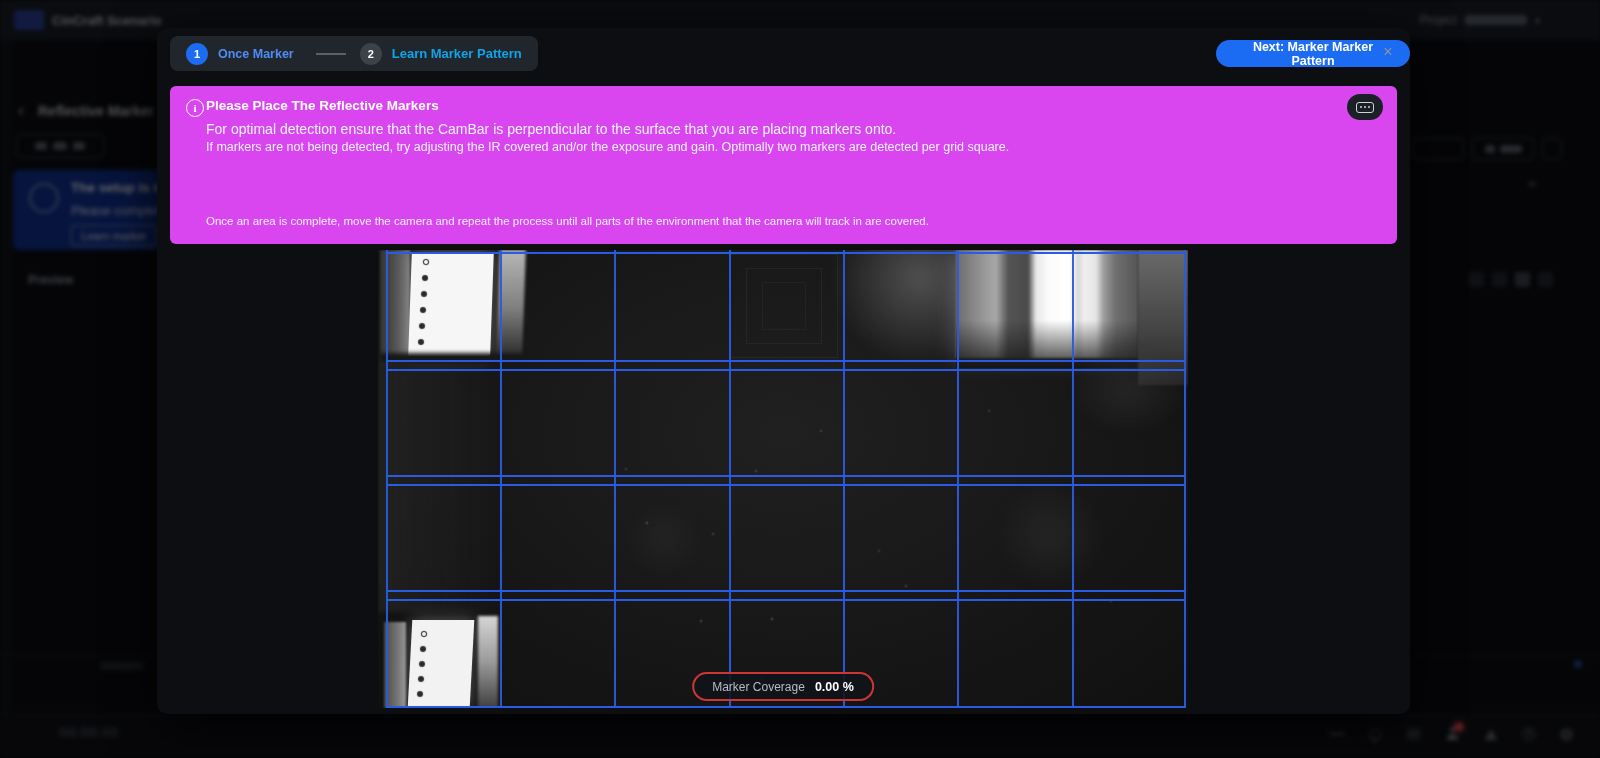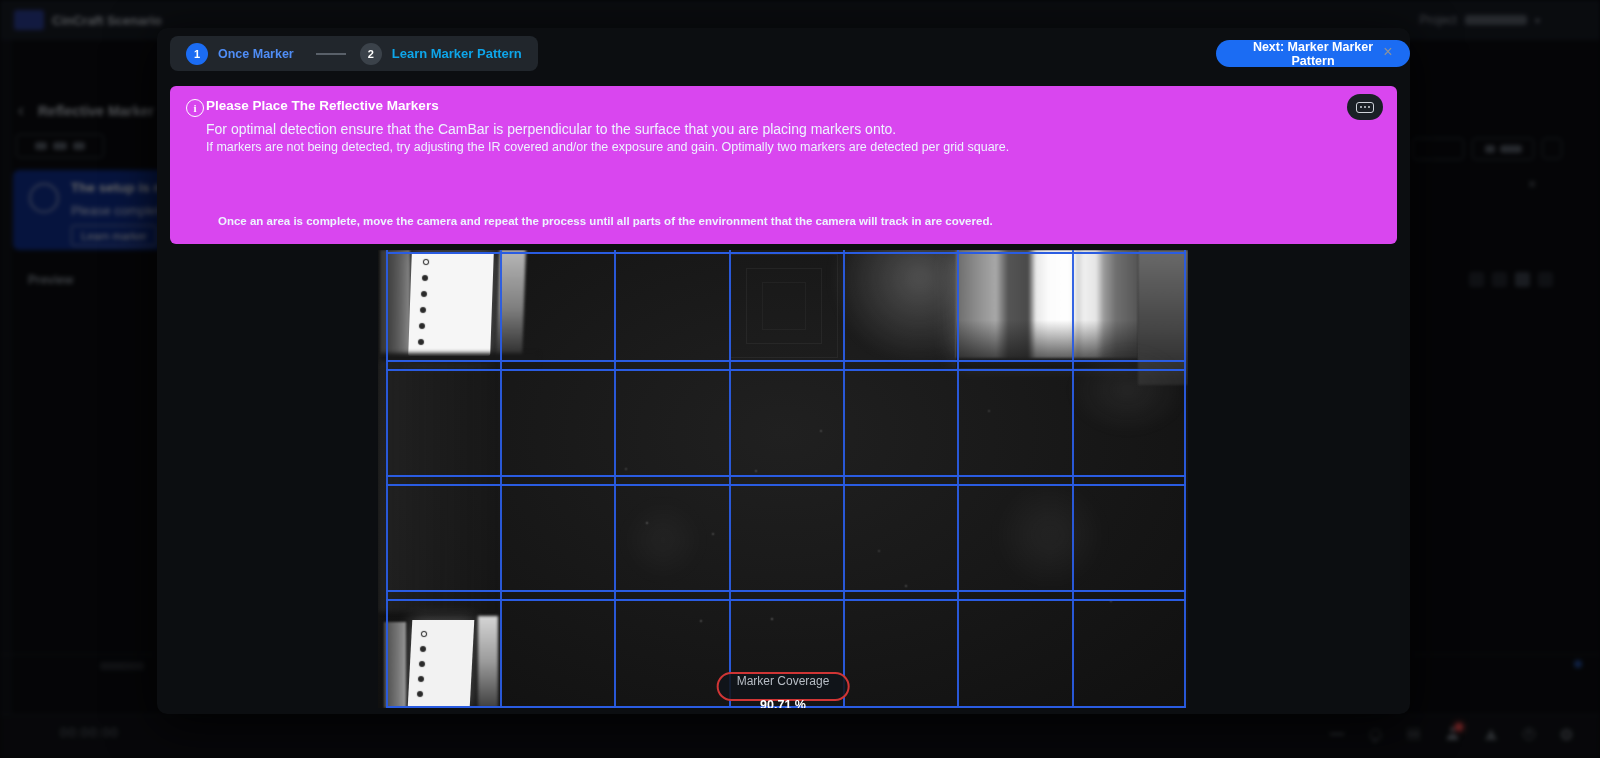--- a/index.html
+++ b/index.html
@@ -87,21 +87,21 @@
   .close-x { position:absolute; left:1220px; top:13px; width:22px; height:22px; color:#8d939b; font-size:16px;
              display:flex; align-items:center; justify-content:center; cursor:pointer; }
 
   .banner { position:absolute; left:13px; top:58px; width:1227px; height:158px; background:#d946ef; border-radius:6px; }
   .info-icon { position:absolute; left:16px; top:13px; width:18px; height:18px; border:1.5px solid #fff; border-radius:50%;
                display:flex; align-items:center; justify-content:center; }
   .info-icon::before { content:"i"; color:#fff; font-size:11px; font-weight:700; font-family:"Liberation Serif",serif; }
   .banner-title { position:absolute; left:36px; top:12px; font-size:13.5px; font-weight:700; color:#fff; }
   .banner-line1 { position:absolute; left:36px; top:35px; font-size:14px; color:#eef3ff; }
   .banner-line2 { position:absolute; left:36px; top:54px; font-size:12.5px; color:#eef3ff; }
-  .banner-line3 { position:absolute; left:48px; top:129px; font-size:11.5px; color:#eef3ff;font-weight:bold; }
+  .banner-line3 { position:absolute; left:36px; top:129px; font-size:11.5px; color:#eef3ff; }
   .kbd-btn { position:absolute; right:14px; top:8px; width:36px; height:26px; background:#1a2026; border-radius:13px;
              display:flex; align-items:center; justify-content:center; cursor:pointer; }
   .kbd-icon { display:flex; align-items:center; justify-content:center; gap:2px; width:18px; height:11px;
               border:1px solid #cfd4db; border-radius:3px; }
   .kbd-icon i { width:2px; height:2px; background:#cfd4db; border-radius:50%; }
 
   
   .feed { position:absolute; left:221px; top:222px; width:810px; height:458px; overflow:hidden;
           background:radial-gradient(ellipse at 50% 40%, #202020 0%, #171717 55%, #101010 100%); }
   .feed > div { position:absolute; }
@@ -152,21 +152,21 @@
                      322px 370px 2px rgba(255,255,255,.25), 382px 428px 2px rgba(255,255,255,.2),
                      500px 300px 2px rgba(255,255,255,.16), 610px 160px 2px rgba(255,255,255,.16); }
 
   
   .gv { position:absolute; top:0; bottom:0; width:2px; background:#2a5ce2; opacity:.95; }
   .grow { position:absolute; left:8px; width:800px; border-top:2px solid #2a5ce2; border-bottom:2px solid #2a5ce2; }
   .r1 { top:2px; height:110px; } .r2 { top:119px; height:108px; } .r3 { top:234px; height:108px; } .r4 { top:349px; height:109px; }
 
   .coverage { position:absolute; left:50%; transform:translateX(-50%); top:422px; height:29px;
               background:rgba(16,20,26,.88); border:2px solid #cf3535; border-radius:15px;
-              display:flex; align-items:center; gap:10px; padding:0 18px; z-index:3; white-space:nowrap;flex-direction:column; }
+              display:flex; align-items:center; gap:10px; padding:0 18px; z-index:3; white-space:nowrap; }
   .coverage-label { font-size:12px; color:#b6bcc4; }
   .coverage-value { font-size:12.5px; font-weight:700; color:#fff; }
 </style>
 </head>
 <body>
 
 <div class="screen">
 
   <div class="bg-app">
     <div class="topbar">
@@ -300,18 +300,18 @@
       <div class="gv" style="left:579px"></div>
       <div class="gv" style="left:694px"></div>
       <div class="gv" style="left:806px"></div>
       <div class="grow r1"></div>
       <div class="grow r2"></div>
       <div class="grow r3"></div>
       <div class="grow r4"></div>
 
       <div class="coverage">
         <span class="coverage-label">Marker Coverage</span>
-        <span class="coverage-value">90.71 %</span>
+        <span class="coverage-value">0.00 %</span>
       </div>
     </div>
 
   </div>
 </div>
 
 </body></html>

